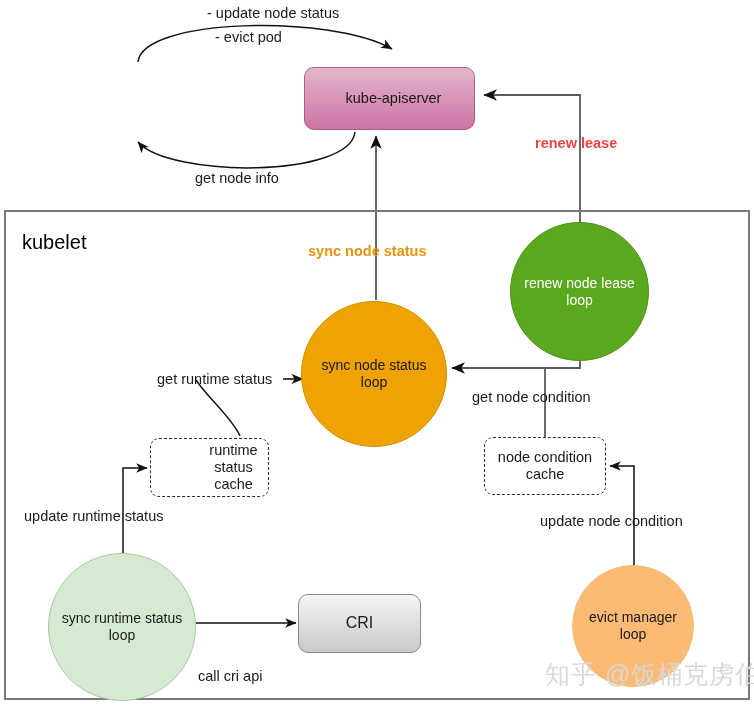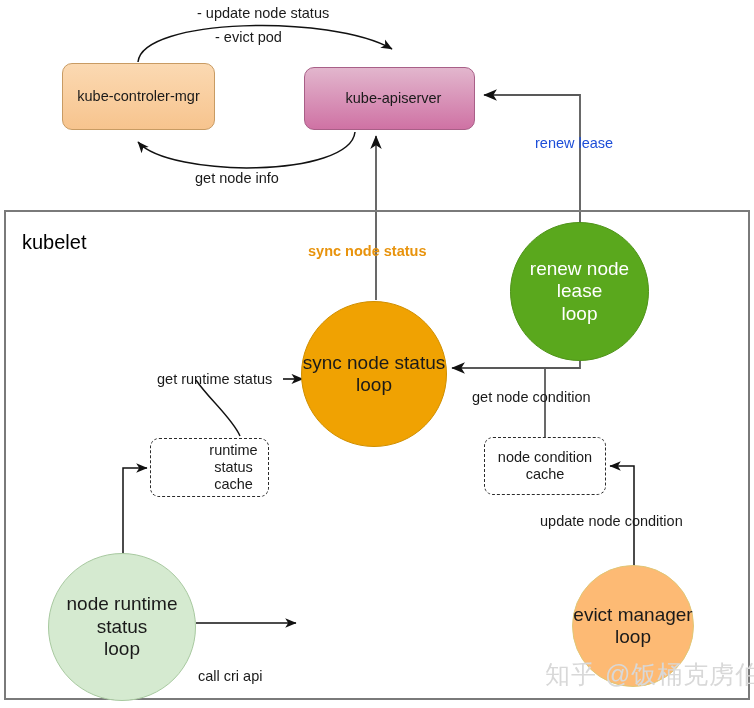--- a/index.html
+++ b/index.html
@@ -54,21 +54,21 @@
     font-size: 16px;
   }
   .dashed-box {
     background: #ffffff;
     border: 1.4px dashed #2b2b2b;
     border-radius: 9px;
     font-size: 14.5px;
   }
   .circle {
     border-radius: 50%;
-    font-size: 19px;
+    font-size: 14px;
     align-items: center;
   }
   .circle-orange {
     background: #f0a202;
     border: 1px solid #d08f00;
   }
   .circle-green {
     background: #5aa81d;
     border: 1px solid #4e9318;
     color: #ffffff;
@@ -102,22 +102,22 @@
     position: absolute;
     font-size: 14.5px;
     color: #1a1a1a;
     white-space: nowrap;
   }
   .edge-label.bold-orange {
     font-weight: bold;
     color: #e8930c;
   }
   .edge-label.bold-green {
-    font-weight: normal;
-    color: #1d4ed8;
+    font-weight: bold;
+    color: #ef4444;
   }
   .watermark {
     position: absolute;
     left: 545px;
     top: 658px;
     font-size: 25px;
     color: #d8d8d8;
     white-space: nowrap;
     letter-spacing: 1px;
   }
@@ -156,23 +156,20 @@
     <path d="M 123 556 L 123 468 L 147 468" fill="none" stroke="#111111" stroke-width="1.5" marker-end="url(#arrowDark)"></path>
 
     <path d="M 634 568 L 634 466 L 610 466" fill="none" stroke="#111111" stroke-width="1.5" marker-end="url(#arrowDark)"></path>
 
     <path d="M 196 623 L 296 623" fill="none" stroke="#111111" stroke-width="1.5" marker-end="url(#arrowDark)"></path>
   </svg>
 
   <div class="kubelet-frame"></div>
   <div class="kubelet-title">kubelet</div>
 
-  <div class="node rounded-box box-kcm" style="left:62px; top:63px; width:153px; height:67px;">
-    <span>kube-controler-mgr</span>
-  </div>
 
   <div class="node rounded-box box-api" style="left:304px; top:67px; width:171px; height:63px;padding-left:8px;">
     <span>kube-apiserver</span>
   </div>
 
   <div class="node circle circle-orange" style="left:301px; top:301px; width:146px; height:146px;">
     <span>
       <span>sync node status</span><br>
       <span>loop</span>
     </span>
@@ -180,21 +177,21 @@
 
   <div class="node circle circle-green" style="left:510px; top:222px; width:139px; height:139px;">
     <span>
       <span>renew node lease</span><br>
       <span>loop</span>
     </span>
   </div>
 
   <div class="node circle circle-lightgreen" style="left:48px; top:553px; width:148px; height:148px;">
     <span>
-      <span>node runtime status</span><br>
+      <span>sync runtime status</span><br>
       <span>loop</span>
     </span>
   </div>
 
   <div class="node circle circle-yellow" style="left:572px; top:565px; width:122px; height:122px;">
     <span>
       <span>evict manager</span><br>
       <span>loop</span>
     </span>
   </div>
@@ -206,35 +203,39 @@
     </span>
   </div>
 
   <div class="node dashed-box" style="left:484px; top:437px; width:122px; height:58px;">
     <span>
       <span>node condition</span><br>
       <span>cache</span>
     </span>
   </div>
 
-
-  <div class="edge-label" style="left:197px; top:5px;">- update node status</div>
+  <div class="node rounded-box box-cri" style="left:298px; top:594px; width:123px; height:59px;">
+    <span>CRI</span>
+  </div>
+
+  <div class="edge-label" style="left:207px; top:5px;">- update node status</div>
 
   <div class="edge-label" style="left:215px; top:29px;">- evict pod</div>
 
   <div class="edge-label" style="left:195px; top:170px;">get node info</div>
 
   <div class="edge-label bold-green" style="left:535px; top:135px;">renew lease</div>
 
   <div class="edge-label bold-orange" style="left:308px; top:243px;">sync node status</div>
 
   <div class="edge-label" style="left:157px; top:371px;">get runtime status</div>
 
   <div class="edge-label" style="left:472px; top:389px;">get node condition</div>
 
+  <div class="edge-label" style="left:24px; top:508px;">update runtime status</div>
 
   <div class="edge-label" style="left:540px; top:513px;">update node condition</div>
 
   <div class="edge-label" style="left:198px; top:632px;margin-top:36px;">call cri api</div>
 
   <div class="watermark">知乎 @饭桶克虏伯</div>
 
 </div>
 
 </body></html>

